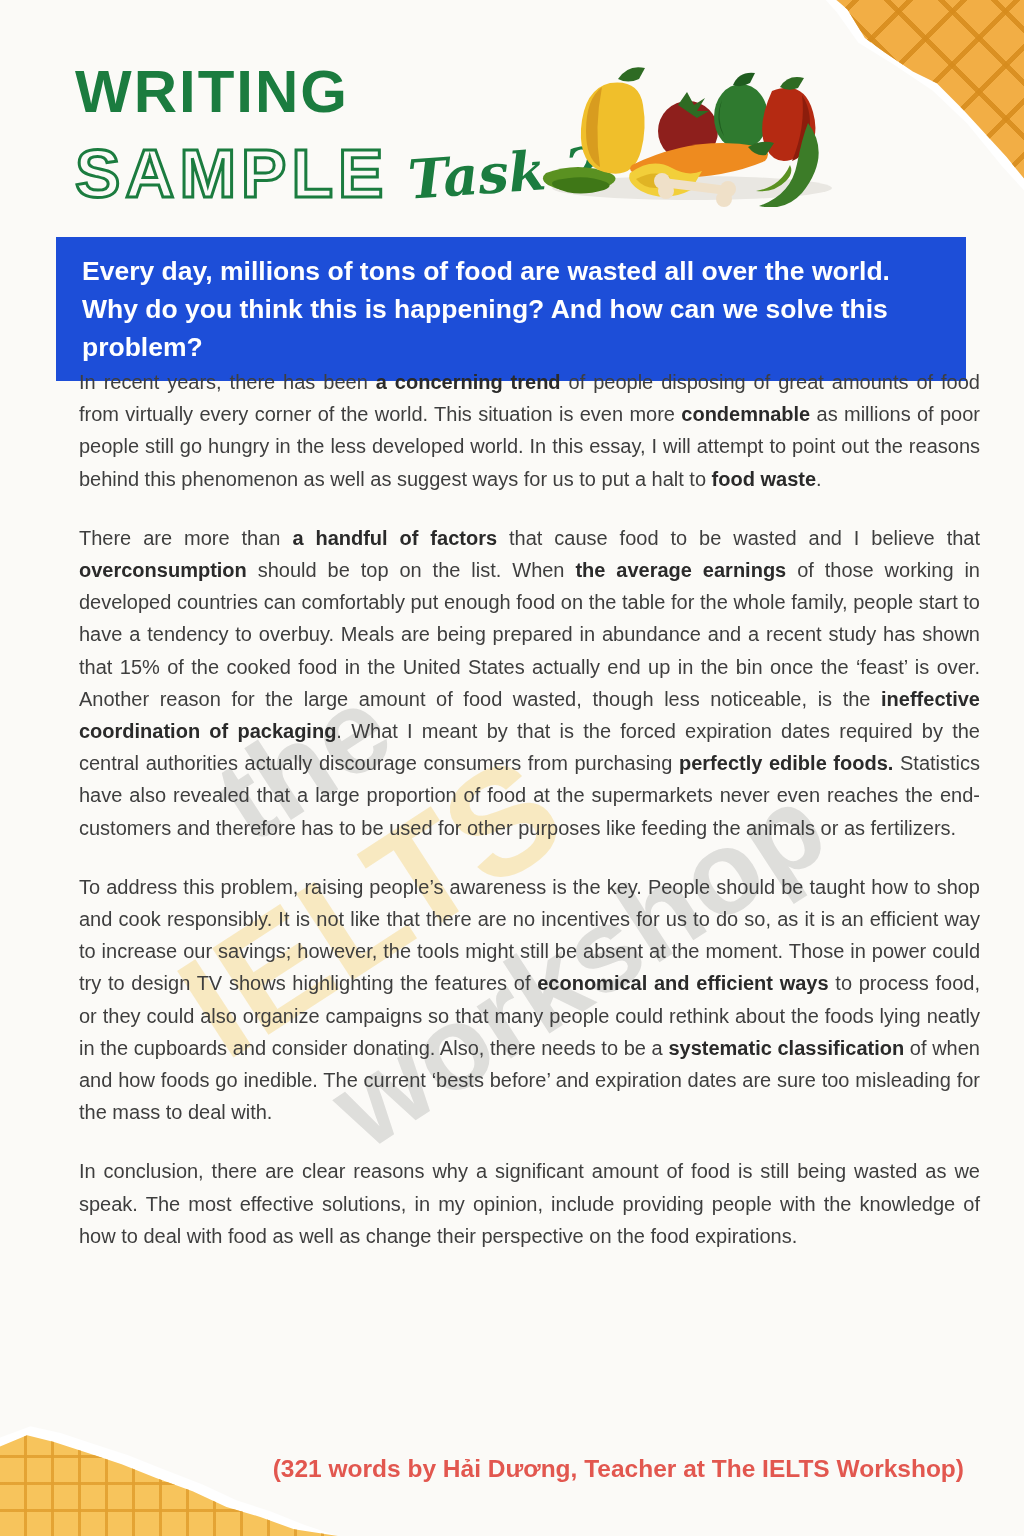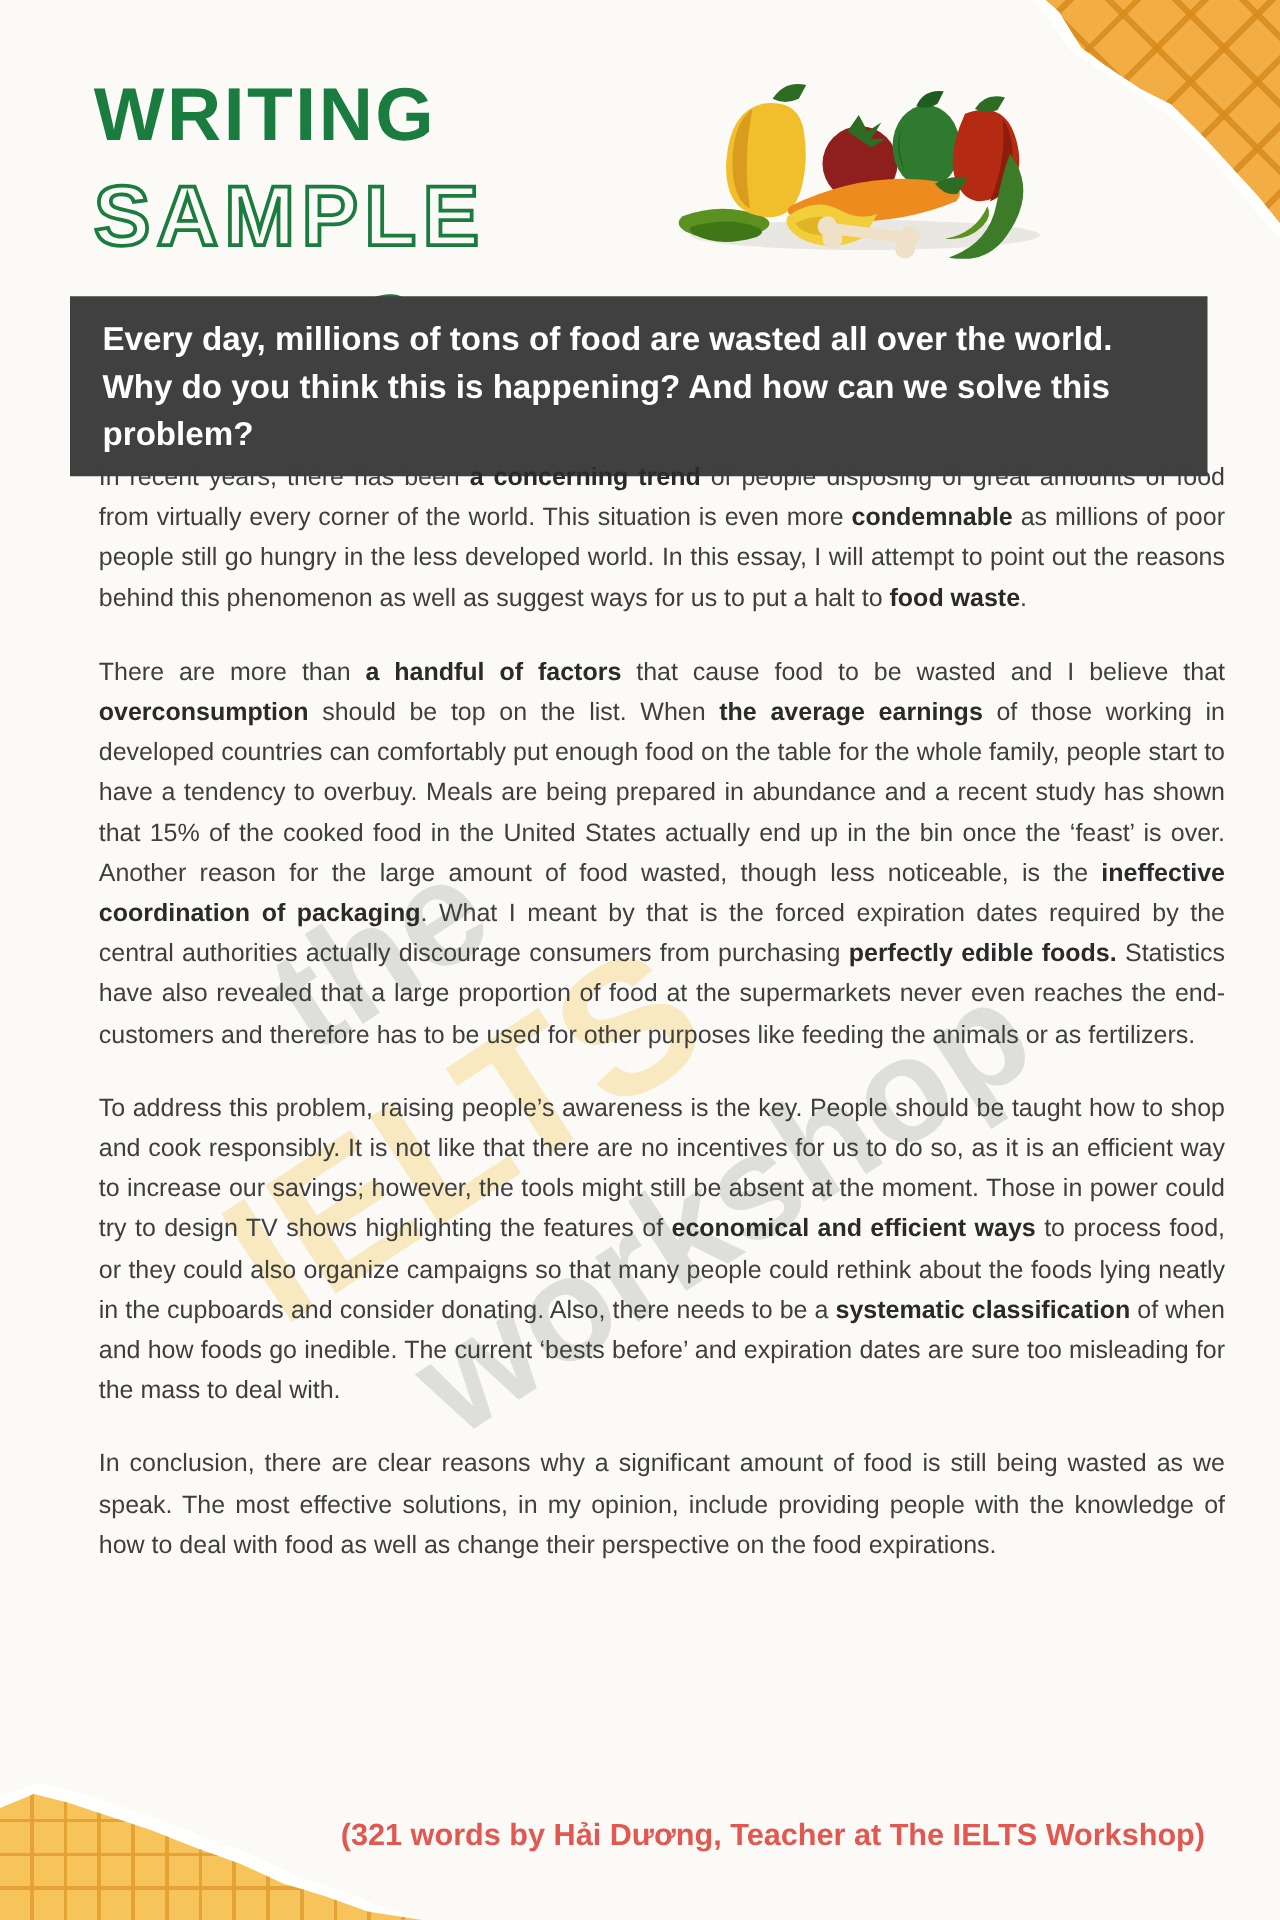--- a/index.html
+++ b/index.html
@@ -32,32 +32,32 @@
   .watermark{position:absolute;left:130px;top:590px;width:760px;z-index:1;
      transform:rotate(-33deg);transform-origin:center center;
      font-weight:bold;text-align:left;pointer-events:none;}
   .watermark .w1{font-size:118px;color:rgba(110,110,110,.20);margin-left:150px;line-height:140px;}
   .watermark .w2{font-size:150px;color:rgba(245,205,105,.38);margin-left:10px;line-height:175px;}
   .watermark .w3{font-size:118px;color:rgba(110,110,110,.20);margin-left:80px;line-height:150px;}
 
   
   .header{position:absolute;left:75px;top:52px;z-index:2;}
   .title-1{font-size:60px;font-weight:800;color:#1b7c3f;letter-spacing:2px;line-height:80px;}
-  .title-row{display:flex;align-items:center;gap:20px;margin-top:4px;flex-direction:column;}
+  .title-row{display:flex;align-items:center;gap:20px;margin-top:4px;}
   .title-2{font-size:68px;font-weight:800;letter-spacing:5px;line-height:74px;
      color:#fbfaf7;-webkit-text-stroke:3px #1b7c3f;}
   .task-label{font-size:54px;font-style:italic;font-weight:bold;color:#1b7c3f;
      font-family:"DejaVu Serif", serif;transform:rotate(-4deg);}
 
   
   .veg{position:absolute;left:540px;top:55px;width:305px;height:152px;z-index:2;}
 
   
   .prompt{position:absolute;left:56px;top:237px;width:910px;box-sizing:border-box;z-index:2;
-     background:#404040;color:#ffffff;font-weight:bold;font-size:26.5px;line-height:38px;
+     background:#1d4ed8;color:#ffffff;font-weight:bold;font-size:26.5px;line-height:38px;
      padding:15px 26px;}
 
   
   .essay{position:absolute;left:79px;top:366px;width:901px;z-index:2;
      font-size:20px;line-height:32.2px;color:#3e3e3e;text-align:justify;}
   .essay p{margin:0 0 27px 0;}
   .essay p:last-child{margin-bottom:16px;}
   .essay b{color:#2a2a2a;}
 
   

